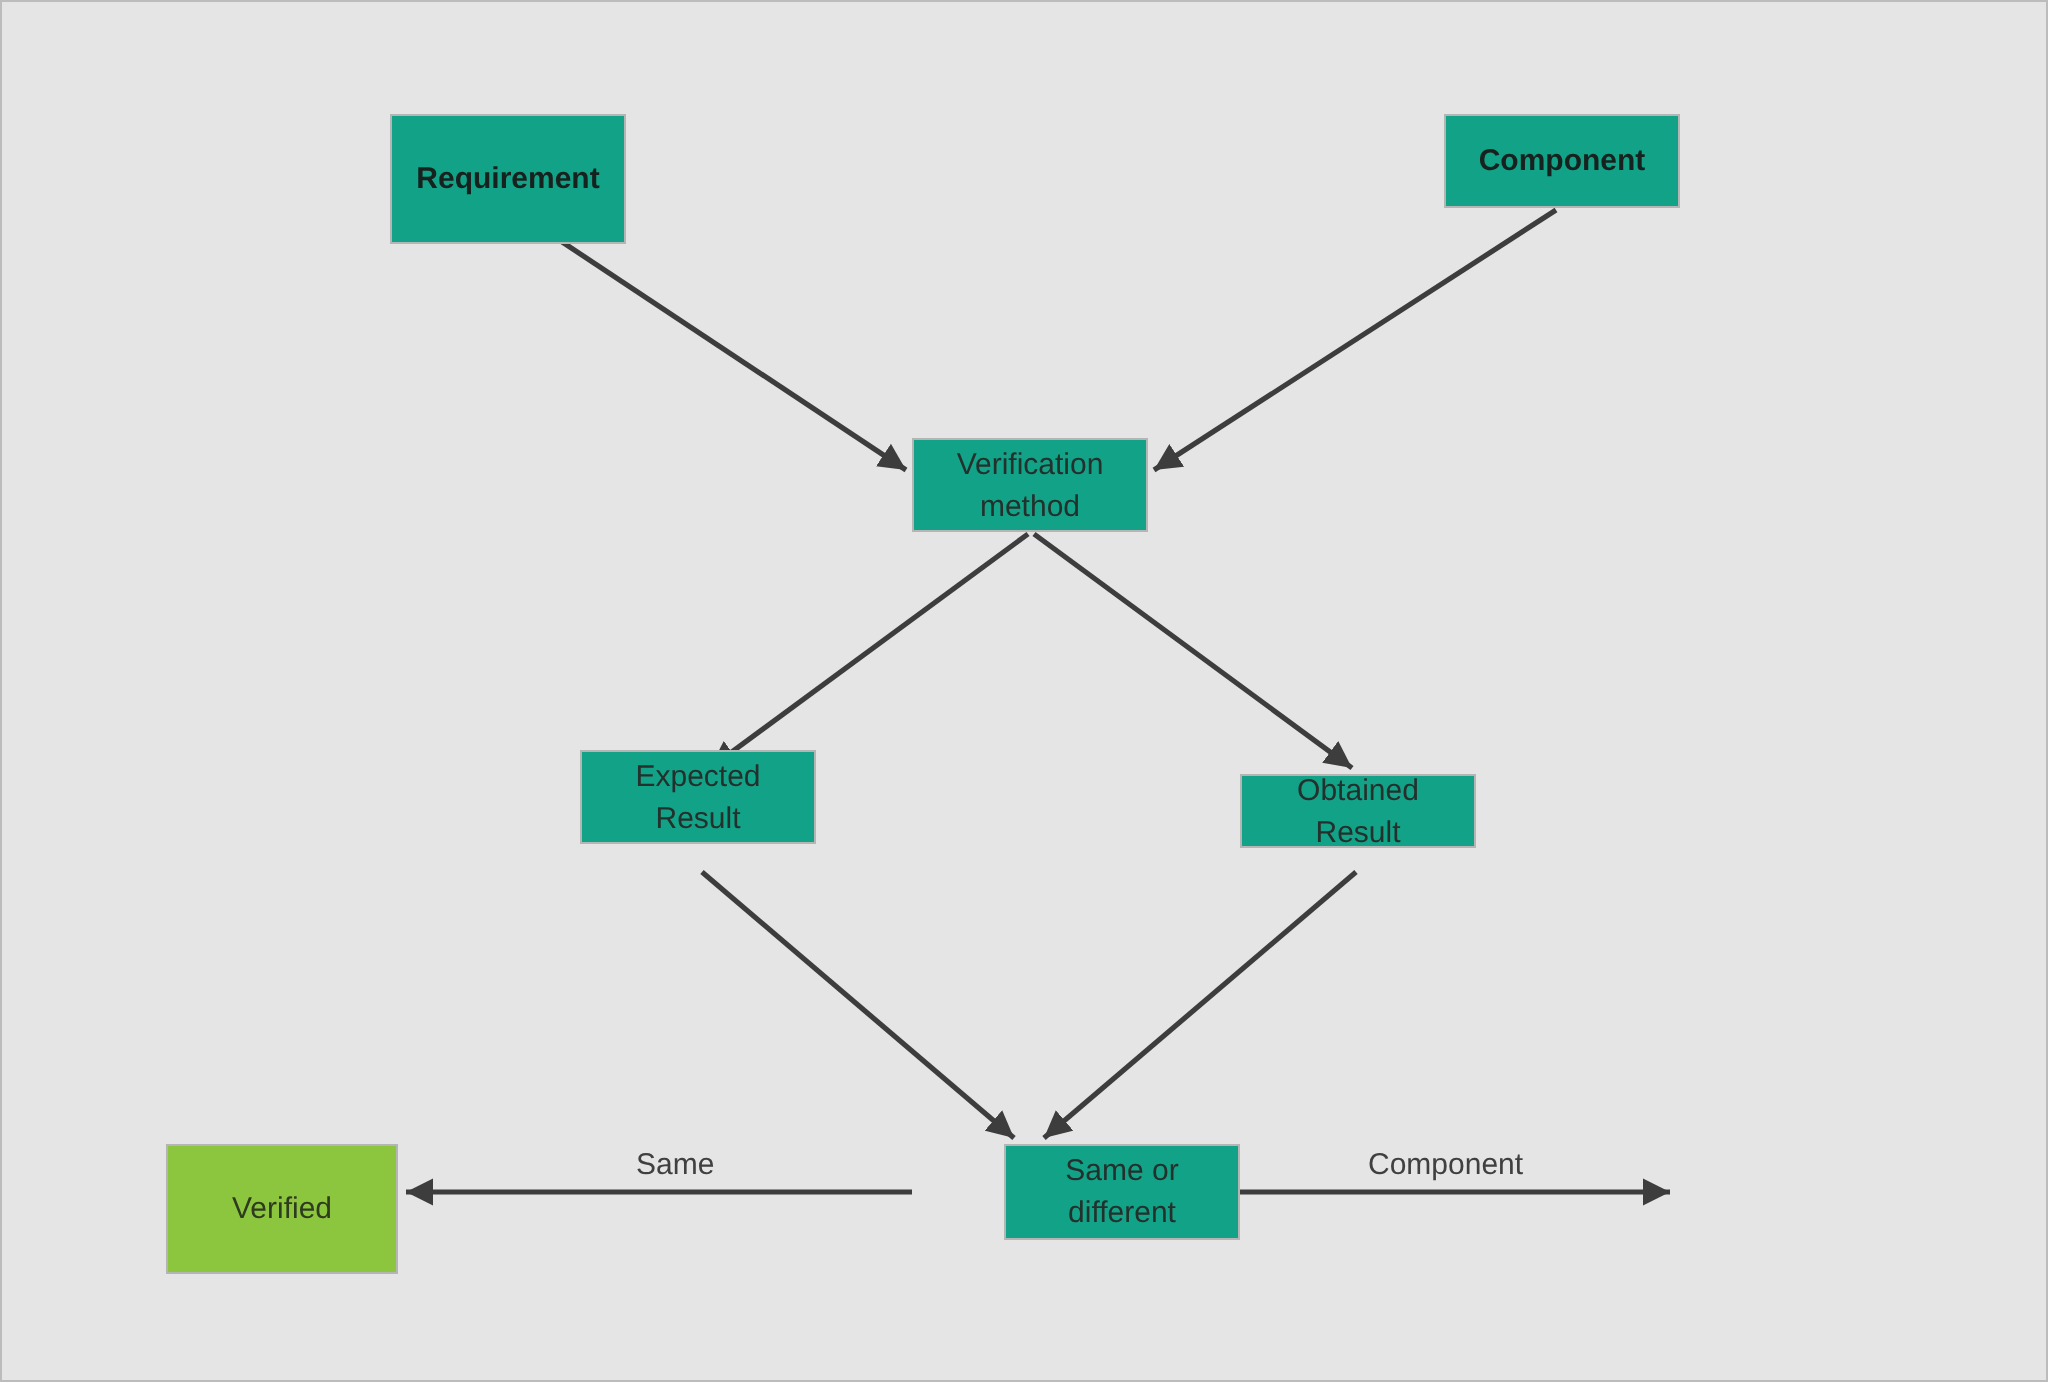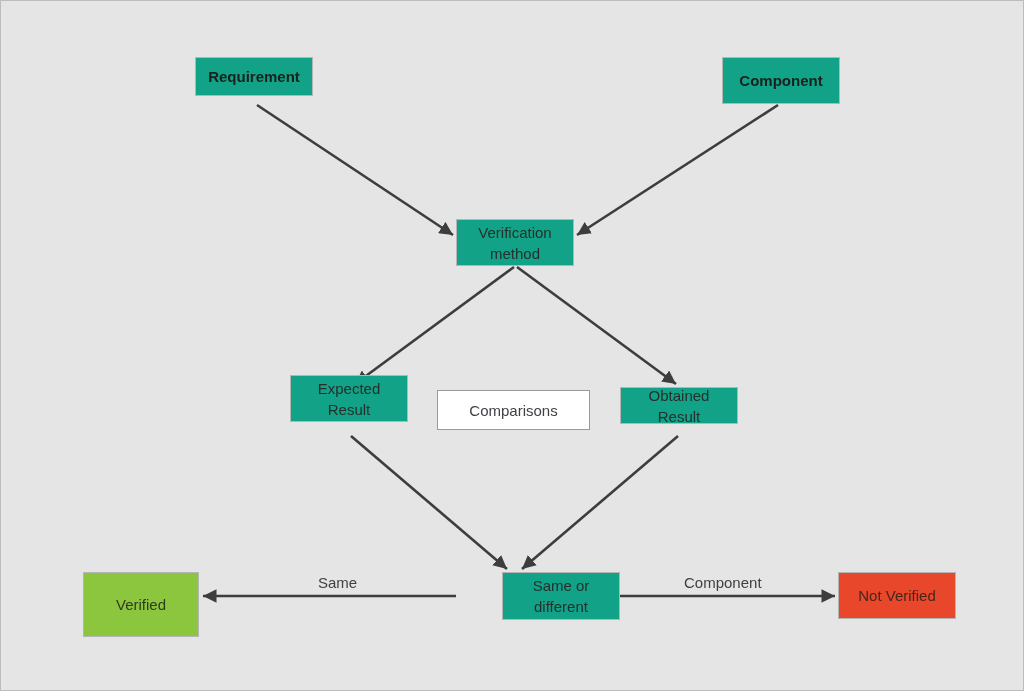--- a/index.html
+++ b/index.html
@@ -43,21 +43,21 @@
   .node.red    { background: var(--not-verified-red, #e8472b); color: #47261c; }
   .node.white  {
     background: var(--comparison-white, #ffffff);
     border: 1px solid #9a9a9a;
     color: #3f3f46;
   }
   .node.wrap    { padding: 0 26px; }
   .node.nowrap  { white-space: nowrap; }
 
   
-  #n-requirement  { left: 194px; top:  56px; width: 118px; height: 39px; }
+  #n-requirement  { left: 194px; top:  56px; width: 118px; height: 65px; }
   #n-component    { left: 721px; top:  56px; width: 118px; height: 47px; }
   #n-verification { left: 455px; top: 218px; width: 118px; height: 47px; }
   #n-expected     { left: 289px; top: 374px; width: 118px; height: 47px; }
   #n-comparisons  { left: 436px; top: 389px; width: 153px; height: 40px; }
   #n-obtained     { left: 619px; top: 386px; width: 118px; height: 37px; }
   #n-verified     { left:  82px; top: 571px; width: 116px; height: 65px; text-align: center; }
   #n-samediff     { left: 455px; top: 571px; width: 118px; height: 48px; margin-left: 46px; }
   #n-notverified  { left: 837px; top: 571px; width: 118px; height: 47px; }
 
   .edge-label {
@@ -97,27 +97,25 @@
   </svg>
 
   <div class="node teal bold nowrap" id="n-requirement">Requirement</div>
 
   <div class="node teal bold nowrap" id="n-component">Component</div>
 
   <div class="node teal wrap" id="n-verification">Verification method</div>
 
   <div class="node teal wrap" id="n-expected">Expected Result</div>
 
-  <div class="node white nowrap" id="n-comparisons">Comparisons</div>
 
   <div class="node teal wrap" id="n-obtained">Obtained Result</div>
 
   <div class="node green nowrap" id="n-verified">Verified</div>
 
   <div class="node teal wrap" id="n-samediff">Same or different</div>
 
-  <div class="node red nowrap" id="n-notverified">Not Verified</div>
 
   <div class="edge-label" id="lbl-same">Same</div>
 
   <div class="edge-label" id="lbl-different">Component</div>
 
 </div>
 
 </body></html>

